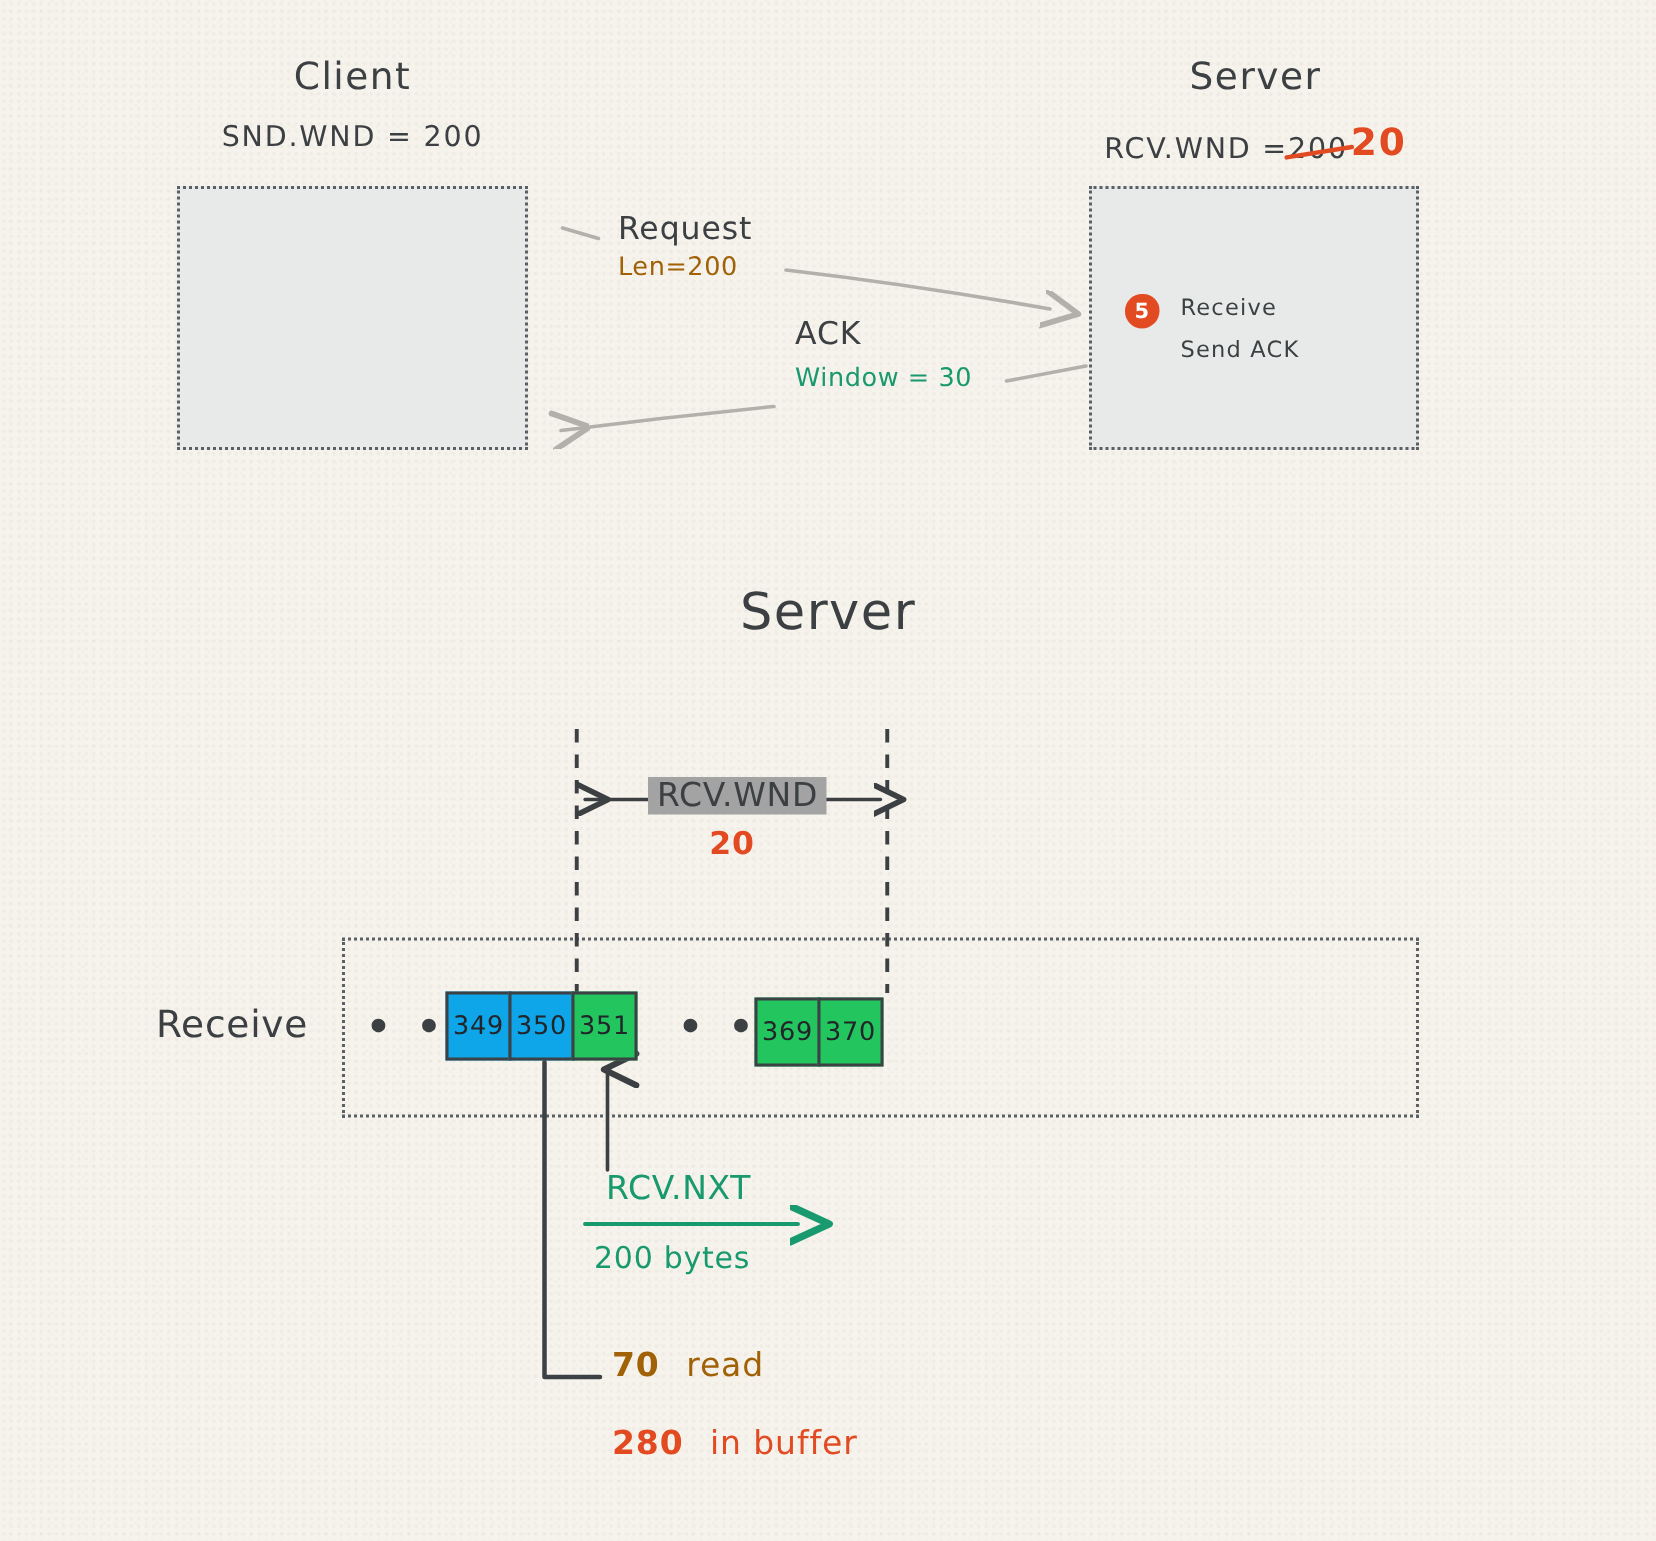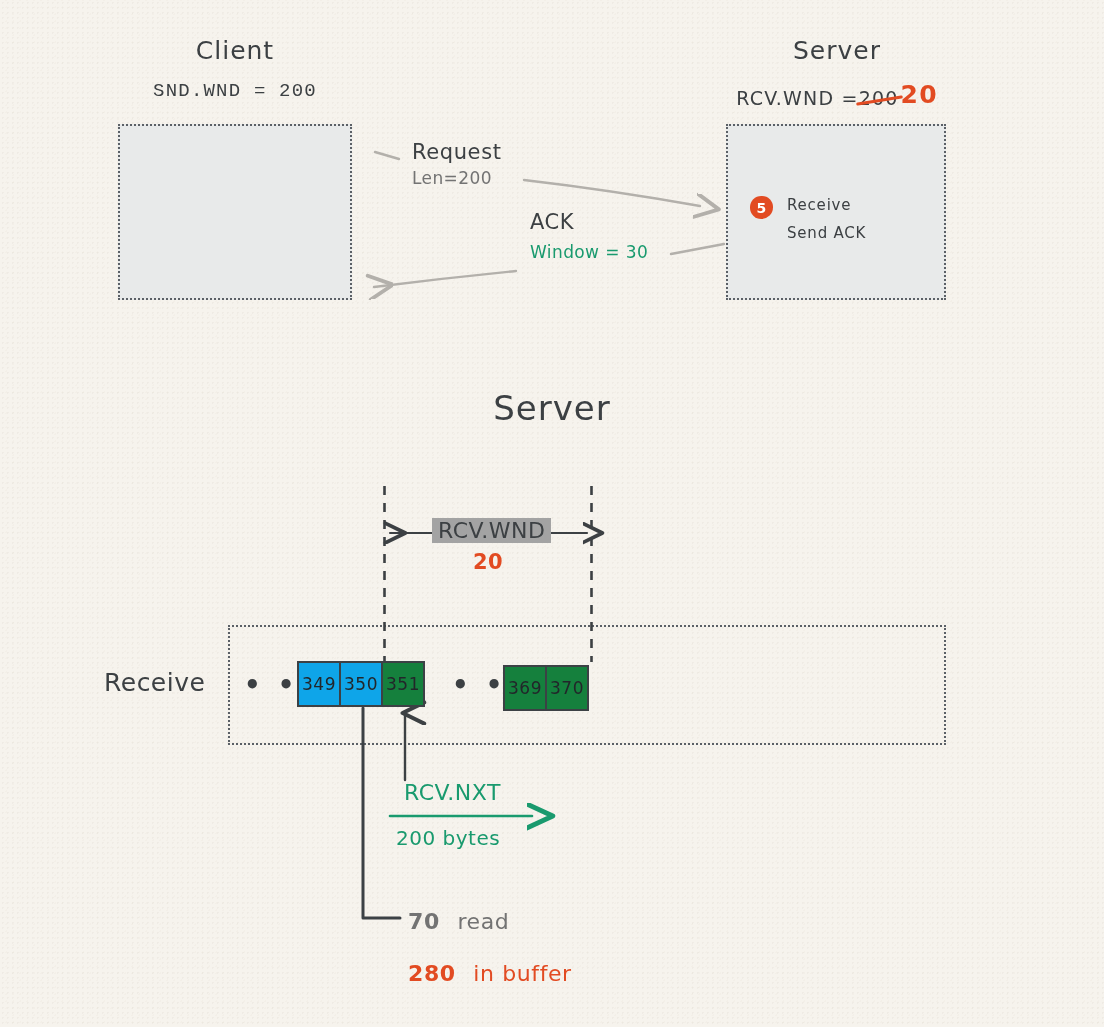--- a/index.html
+++ b/index.html
@@ -98,21 +98,21 @@
     font-size: 21px;
     color: #3c4043;
     white-space: nowrap;
     letter-spacing: 0.6px;
   }
   .msg-sub {
     font-size: 17px;
     white-space: nowrap;
     letter-spacing: 0.4px;
   }
-  .blue { color: #737373; }
+  .blue { color: #a16207; }
   .green { color: #199a6e; }
   .orange { color: #e24b22; }
 
   
   .section-title {
     font-size: 34px;
     color: #3c4043;
     letter-spacing: 1px;
     white-space: nowrap;
   }
@@ -147,21 +147,21 @@
     margin-left: -2px;
     display: flex;
     align-items: center;
     justify-content: center;
     font-size: 17px;
     color: #22262a;
     letter-spacing: 0.5px;
   }
   .cell:first-child { margin-left: 0; }
   .cell.blue-cell { background: #0ea5e9; }
-  .cell.green-cell { background: #15803d; }
+  .cell.green-cell { background: #22c55e; }
   .ellipsis {
     font-size: 26px;
     color: #3c4043;
     letter-spacing: 4px;
     line-height: 1;
     font-weight: 700;
   }
   .nxt-label {
     font-size: 22px;
     color: #199a6e;
@@ -171,21 +171,20 @@
   .nxt-sub {
     font-size: 20px;
     color: #199a6e;
     letter-spacing: 0.5px;
     white-space: nowrap;
   }
   .note {
     font-size: 22px;
     letter-spacing: 0.6px;
     white-space: nowrap;
-    margin-top: 11px;
   }
   .note .num { font-weight: 600; }
 </style>
 </head>
 <body>
 
 <div id="paper-texture"></div>
 
 <svg id="canvas" width="1104" height="1027" viewBox="0 0 1104 1027">
   <defs>
@@ -237,21 +236,21 @@
     <path d="M405,780 L405,713" stroke="#3c4043" stroke-width="2.4" fill="none" stroke-linecap="round" marker-end="url(#arrowDarkUp)"></path>
   </g>
 
   <g>
     <path d="M390,816 L532,816" stroke="#199a6e" stroke-width="2.6" fill="none" stroke-linecap="round" marker-end="url(#arrowGreenR)"></path>
   </g>
 </svg>
 
 <div class="abs peer-title hand" style="left:118px; top:36px; width:234px; z-index:3;">Client</div>
 
-<div class="abs peer-var hand" style="left:118px; top:80px; width:234px; text-align:center; z-index:3;font-family:Liberation Mono, monospace;">SND.WND = 200</div>
+<div class="abs peer-var hand" style="left:118px; top:80px; width:234px; text-align:center; z-index:3;">SND.WND = 200</div>
 
 <div class="abs host-box" style="left:118px; top:124px; width:234px; height:176px; z-index:1;"></div>
 
 <div class="abs peer-title hand" style="left:728px; top:36px; width:218px; z-index:3;">Server</div>
 
 <div class="abs peer-var hand" style="left:700px; top:80px; width:274px; text-align:center; z-index:3;">
   <span>RCV.WND =</span><span class="strike-wrap"><span>200</span><span class="strike-red"></span></span><span class="red-new">20</span>
 </div>
 
 <div class="abs host-box" style="left:726px; top:124px; width:220px; height:176px; z-index:1;"></div>

